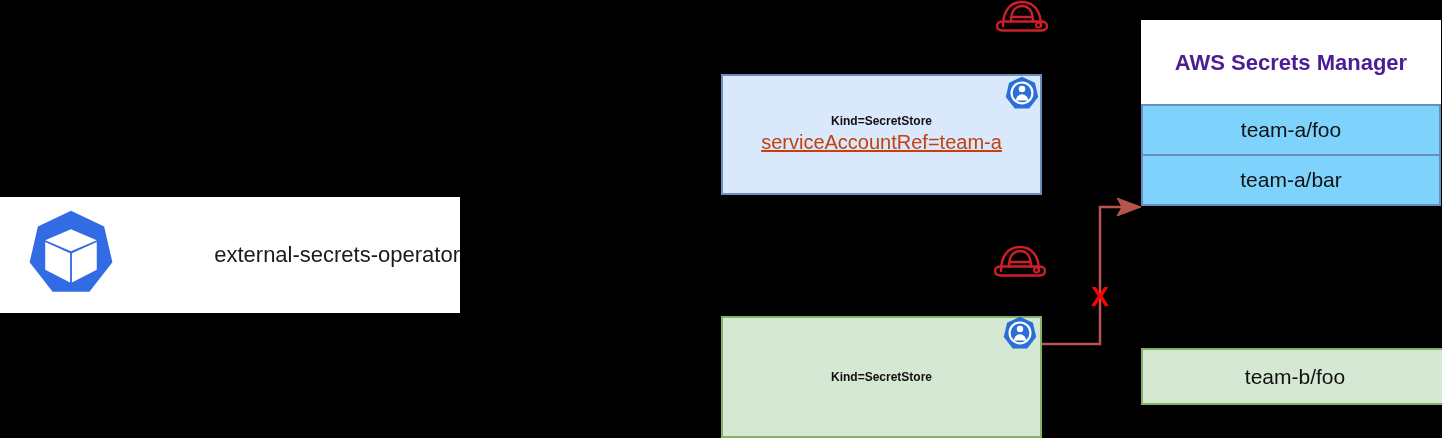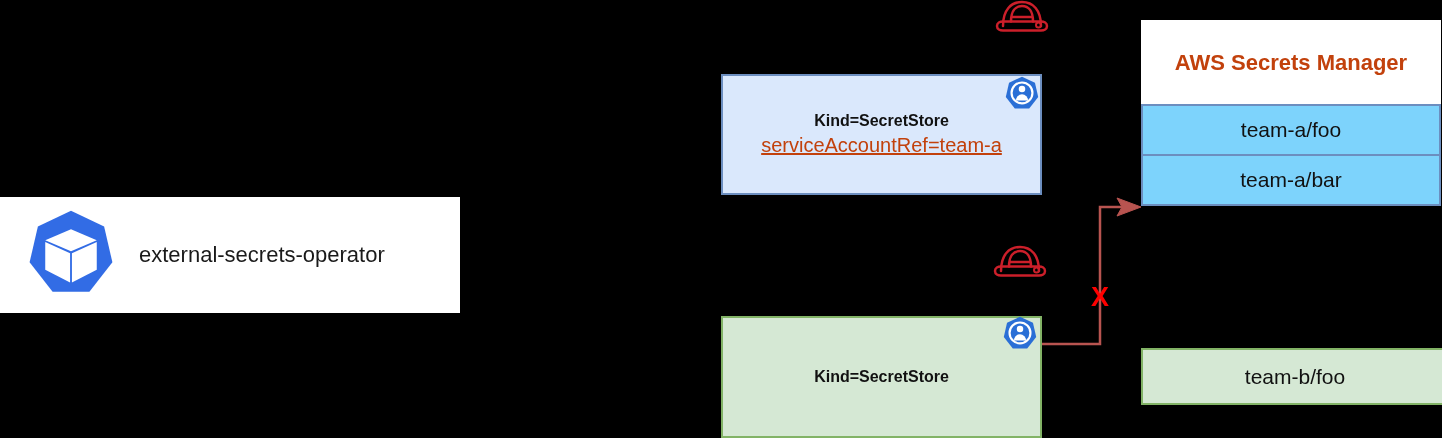--- a/index.html
+++ b/index.html
@@ -19,20 +19,21 @@
 
   
   #operator-panel {
     left: 0px;
     top: 197px;
     width: 460px;
     height: 116px;
     background: #ffffff;
     display: flex;
     align-items: center;
+    justify-content: space-between;
   }
   #operator-logo {
     margin-left: 25px;
     width: 92px;
     height: 92px;
     flex: 0 0 auto;
   }
   #operator-label {
     margin-left: 22px;
     font-size: 22px;
@@ -58,21 +59,21 @@
   }
   #secretstore-b {
     left: 721px;
     top: 316px;
     width: 321px;
     height: 122px;
     background: #d5e8d4;
     border: 2px solid #82b366;
   }
   .store-kind {
-    font-size: 16px;
+    font-size: 12px;
     font-weight: bold;
     color: #111111;
     line-height: 1.35;
   }
   .store-sa {
     font-size: 20px;
     color: #c2410c;
     line-height: 1.35;
     text-decoration: underline;
   }
@@ -99,21 +100,21 @@
     width: 300px;
     height: 86px;
     background: #ffffff;
     display: flex;
     align-items: center;
     justify-content: center;
   }
   #aws-title {
     font-size: 22px;
     font-weight: bold;
-    color: #c2410c;
+    color: #4c1d95;
     white-space: nowrap;
   }
   .aws-secret-row {
     box-sizing: border-box;
     width: 300px;
     height: 52px;
     background: #7dd3fc;
     border: 2px solid #6c8ebf;
     display: flex;
     align-items: center;

